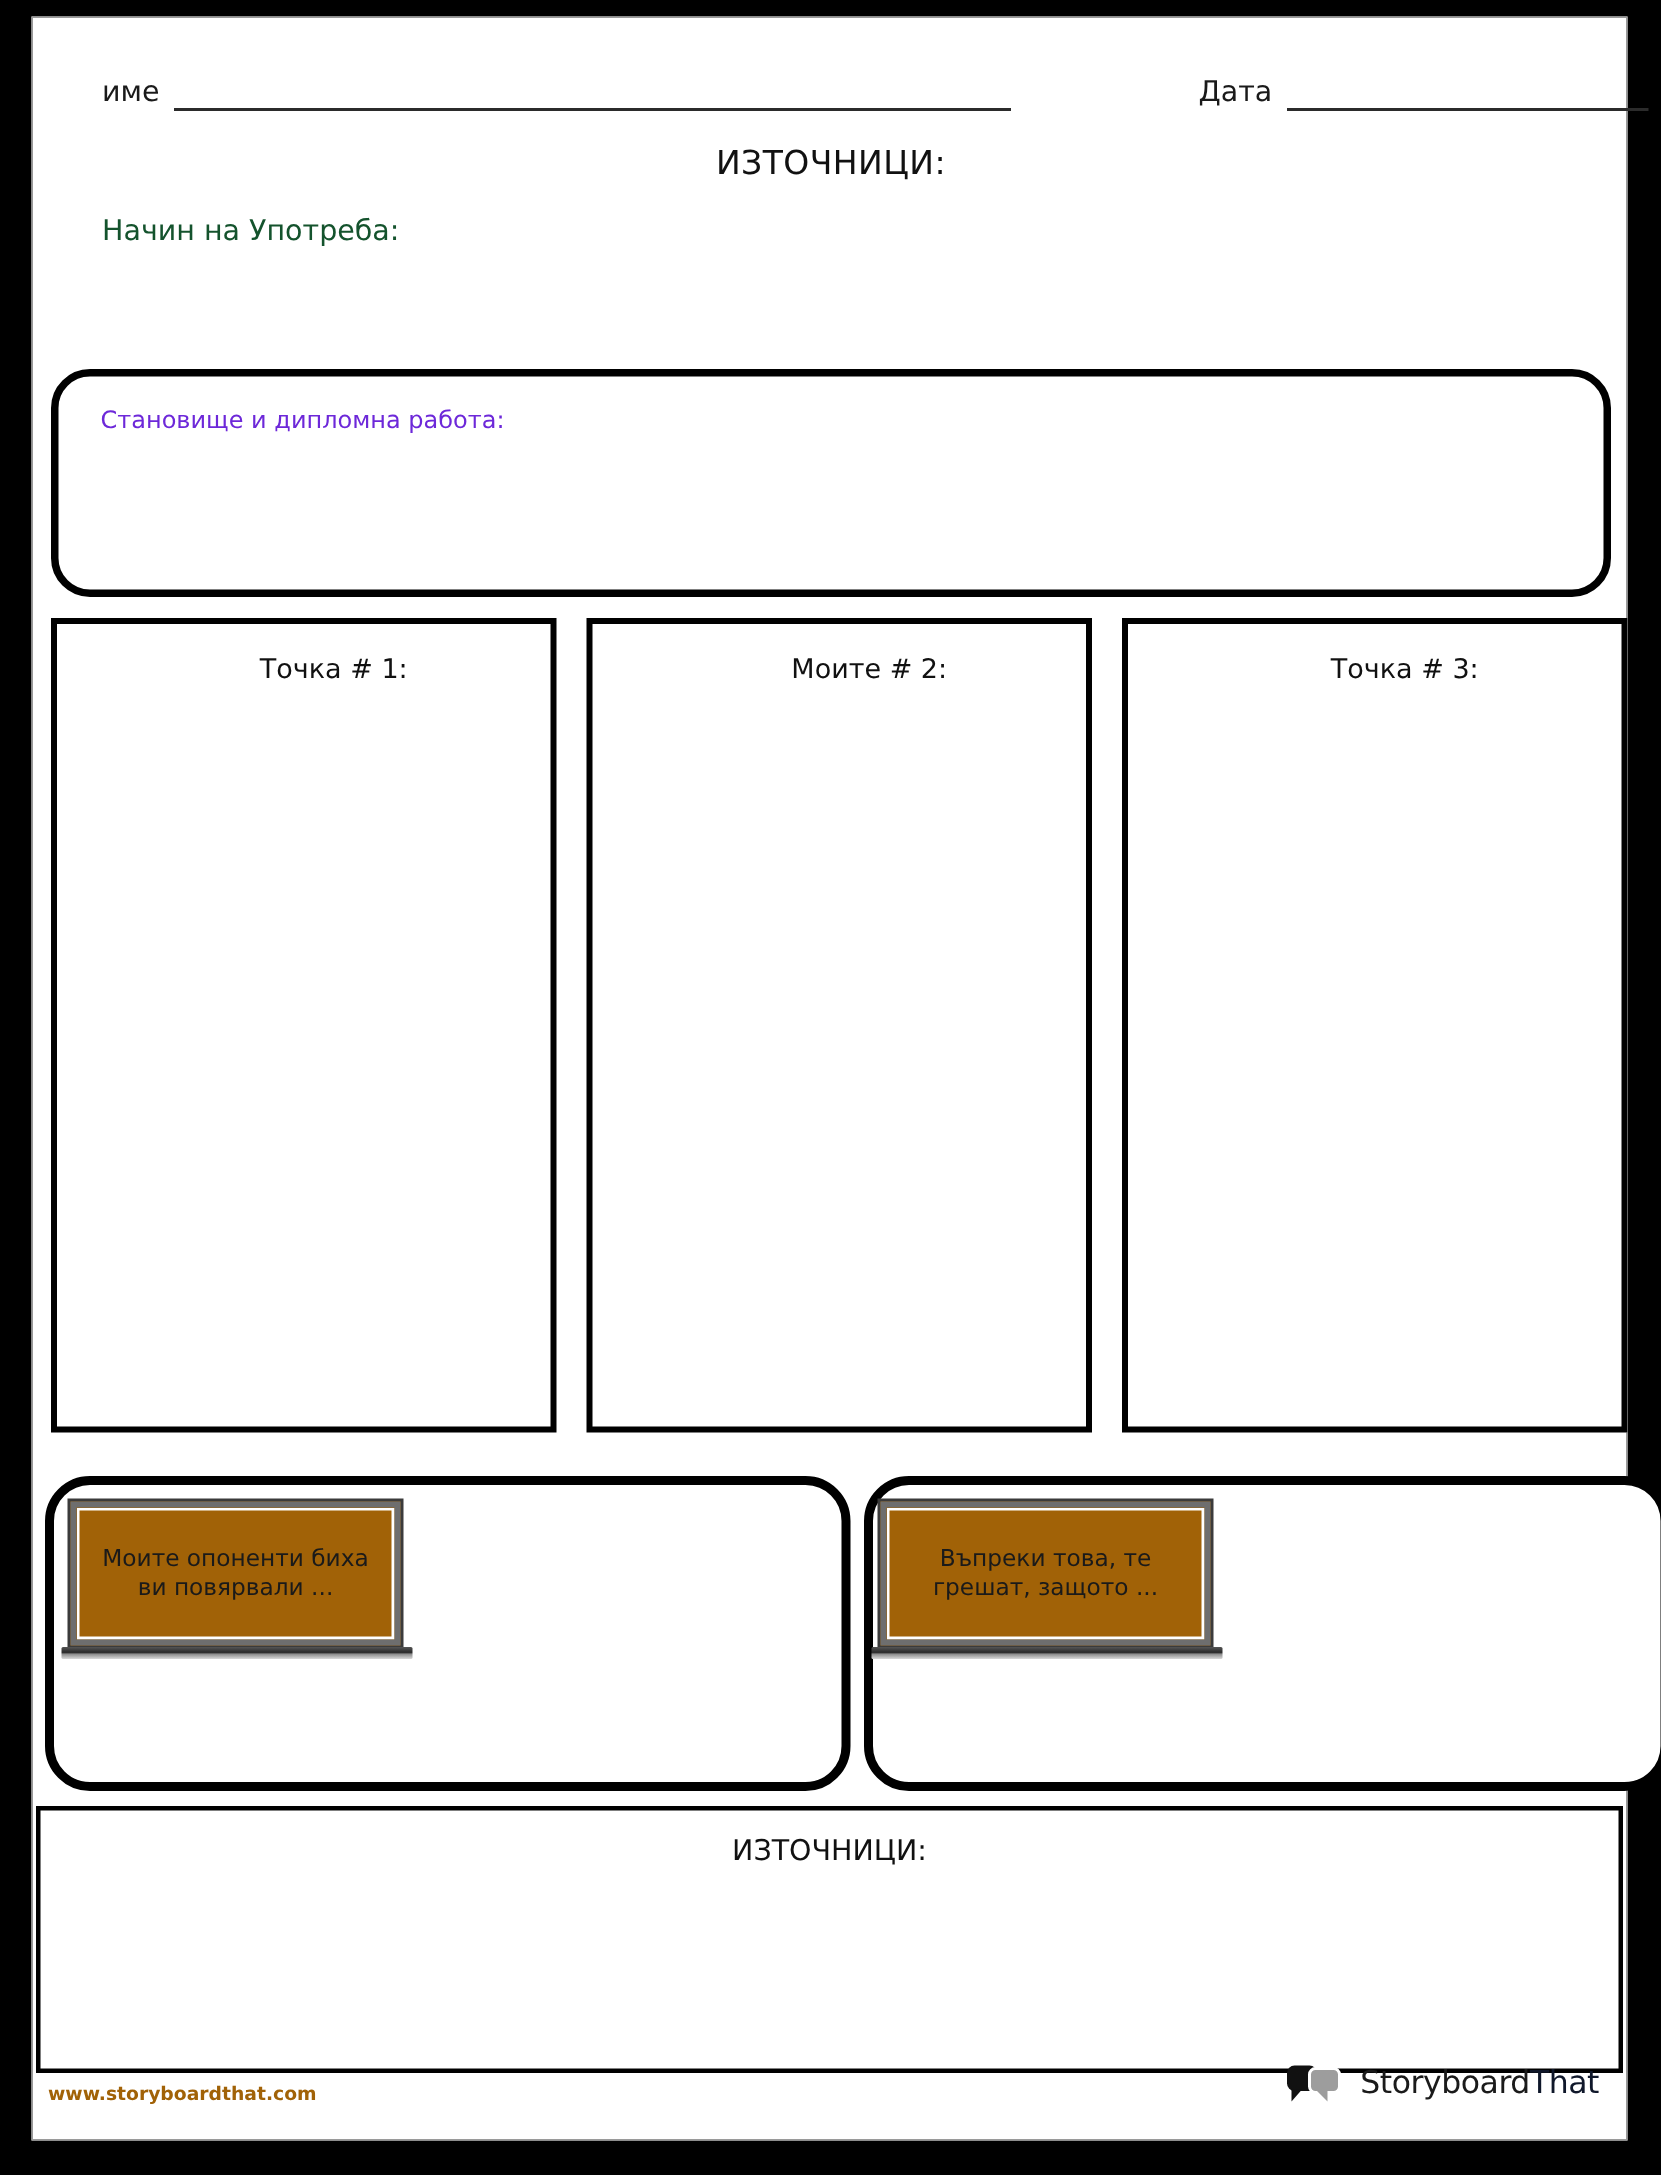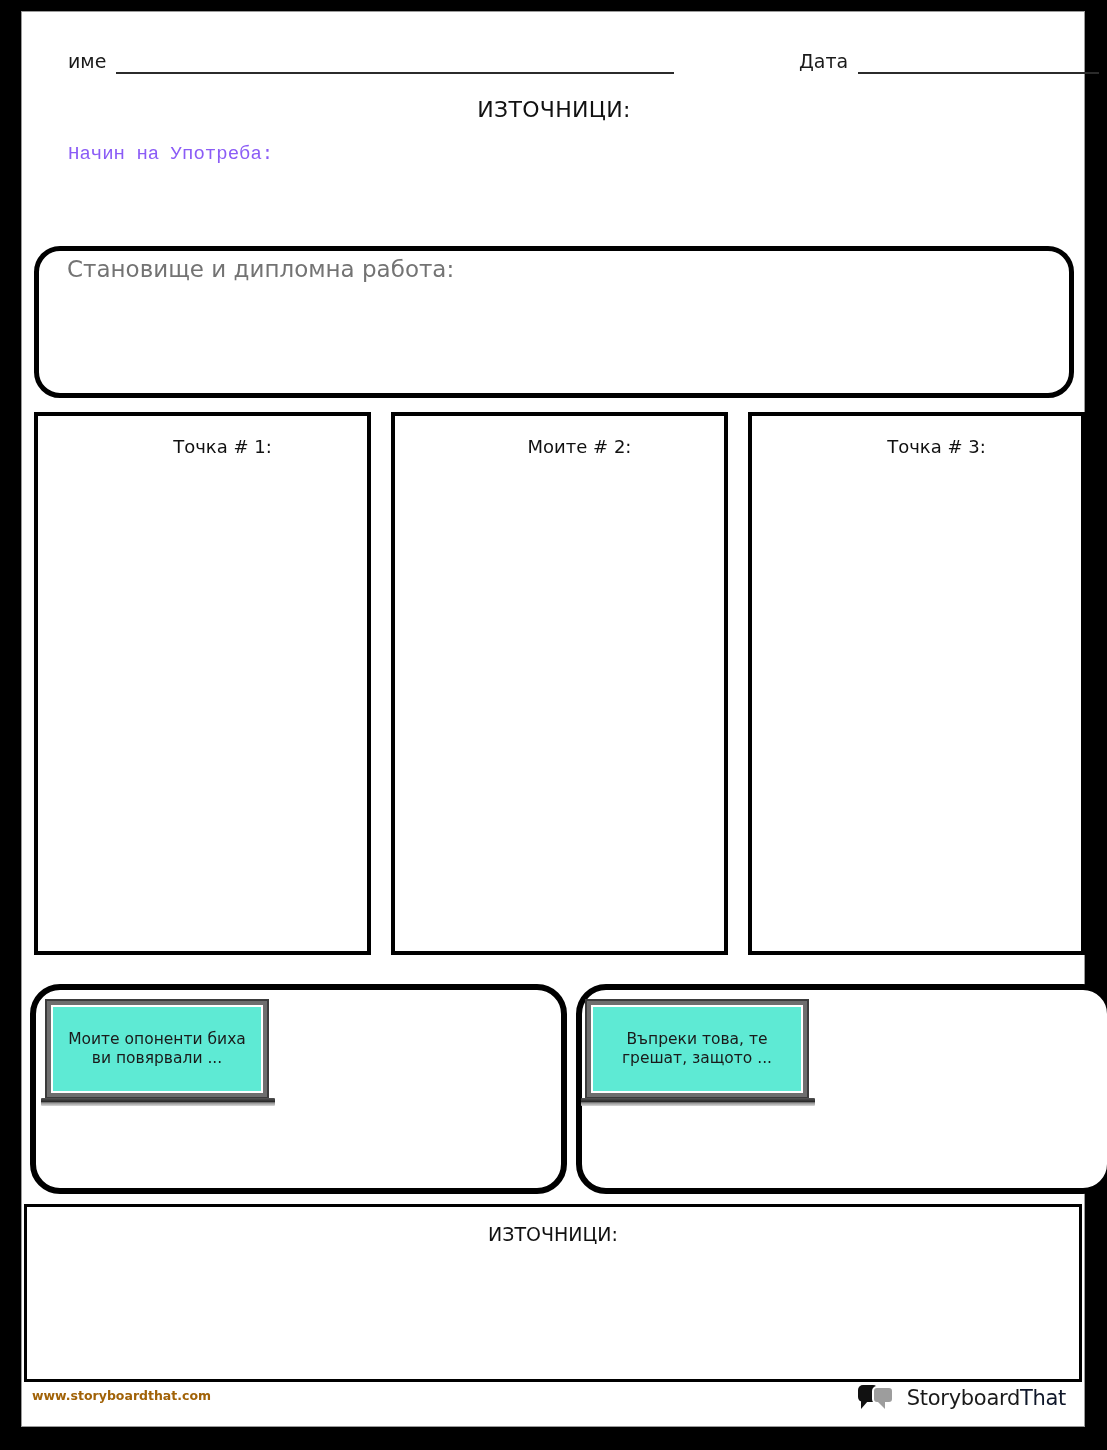--- a/index.html
+++ b/index.html
@@ -75,42 +75,41 @@
     color: #111111;
     letter-spacing: 0.3px;
   }
 
   
   #directions-label {
     position: absolute;
     left: 46px;
     top: 131px;
     font-size: 19px;
-    color: #8b5cf6;
-    font-family: Liberation Mono, monospace;
+    color: #14532d;
   }
 
   
   #thesis-box {
     position: absolute;
     left: 12px;
     top: 234px;
     width: 1040px;
     height: 152px;
     border: 5px solid #000000;
     border-radius: 26px;
     box-sizing: border-box;
     background: #ffffff;
   }
   #thesis-label {
     position: absolute;
     left: 28px;
-    top: 5px;
-    font-size: 23px;
-    color: #737373;
+    top: 19px;
+    font-size: 16px;
+    color: #6d28d9;
   }
 
   
   #points-row {
     position: absolute;
     left: 12px;
     top: 400px;
     width: 1052px;
     height: 543px;
   }
@@ -165,21 +164,21 @@
     width: 220px;
     height: 96px;
   }
   #whiteboard-1 { left: 11px; }
   #whiteboard-2 { left: 5px; }
   .wb-frame {
     position: absolute;
     left: 0; top: 0;
     width: 220px;
     height: 96px;
-    background: #5eead4;
+    background: #a16207;
     border: 4px solid #6e6e6e;
     box-shadow: inset 0 0 0 2px #ffffff, 0 0 0 2px #3b3b3b;
     box-sizing: border-box;
     display: flex;
     align-items: center;
     justify-content: center;
   }
   .wb-text {
     font-size: 15.5px;
     color: #1a1a1a;
@@ -226,21 +225,21 @@
     font-size: 12.5px;
     font-weight: bold;
     color: #a16207;
   }
   #brand-logo {
     position: absolute;
     right: 18px;
     top: 1364px;
     height: 34px;
     display: flex;
-    align-items: flex-end;
+    align-items: flex-start;
   }
   #brand-mark {
     position: relative;
     width: 42px;
     height: 26px;
     margin-right: 7px;
     flex: none;
   }
   .bubble {
     position: absolute;

